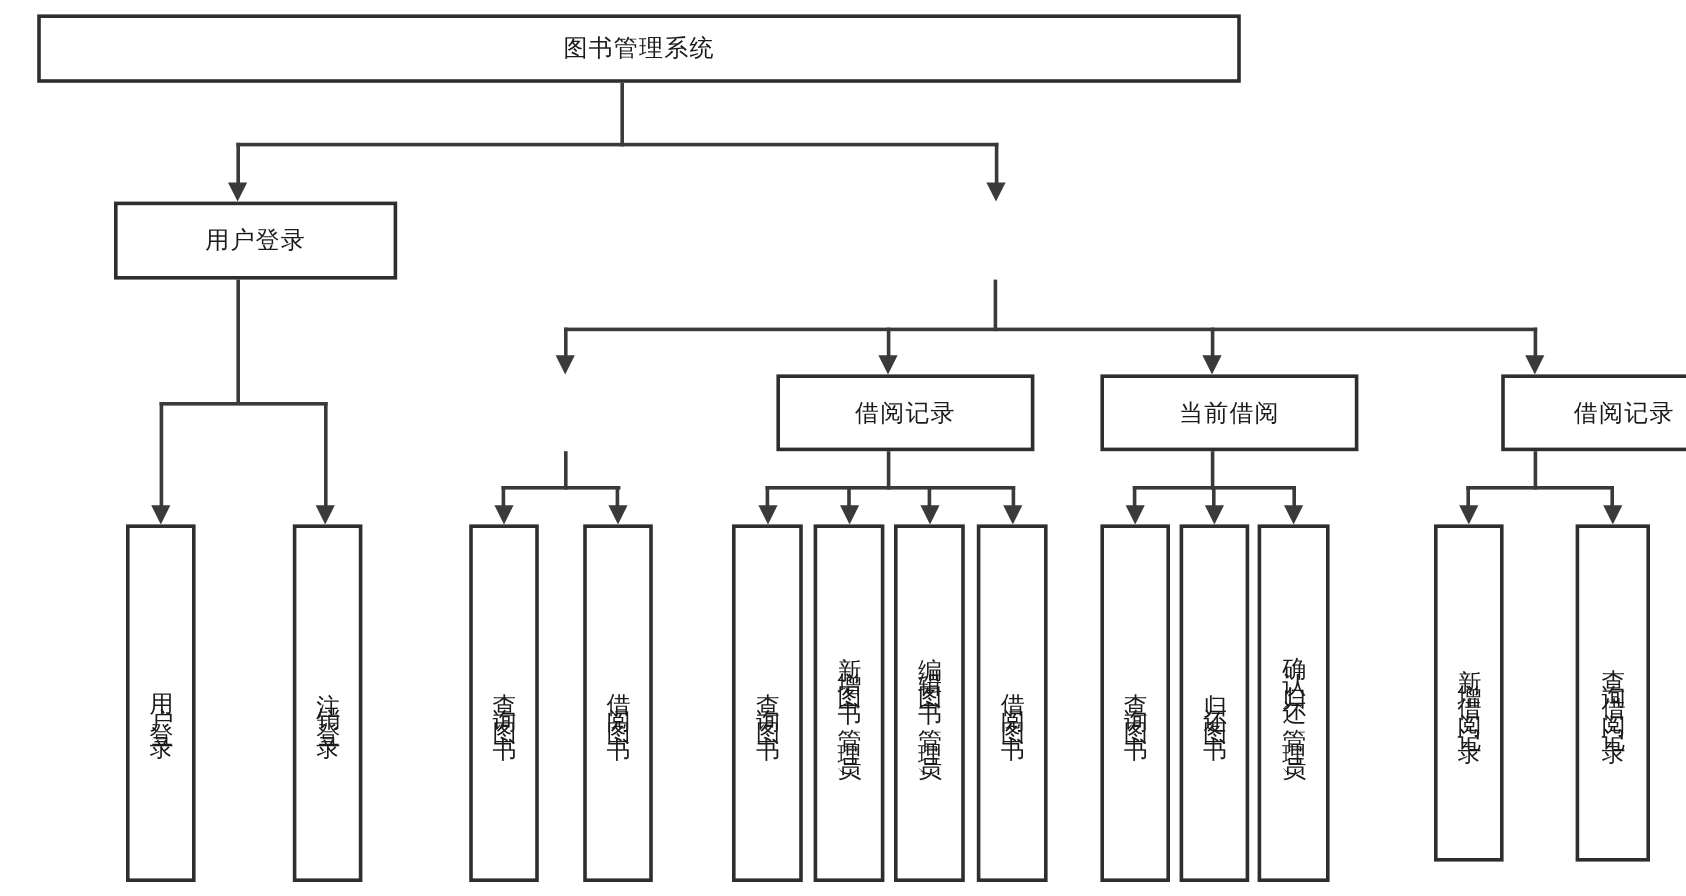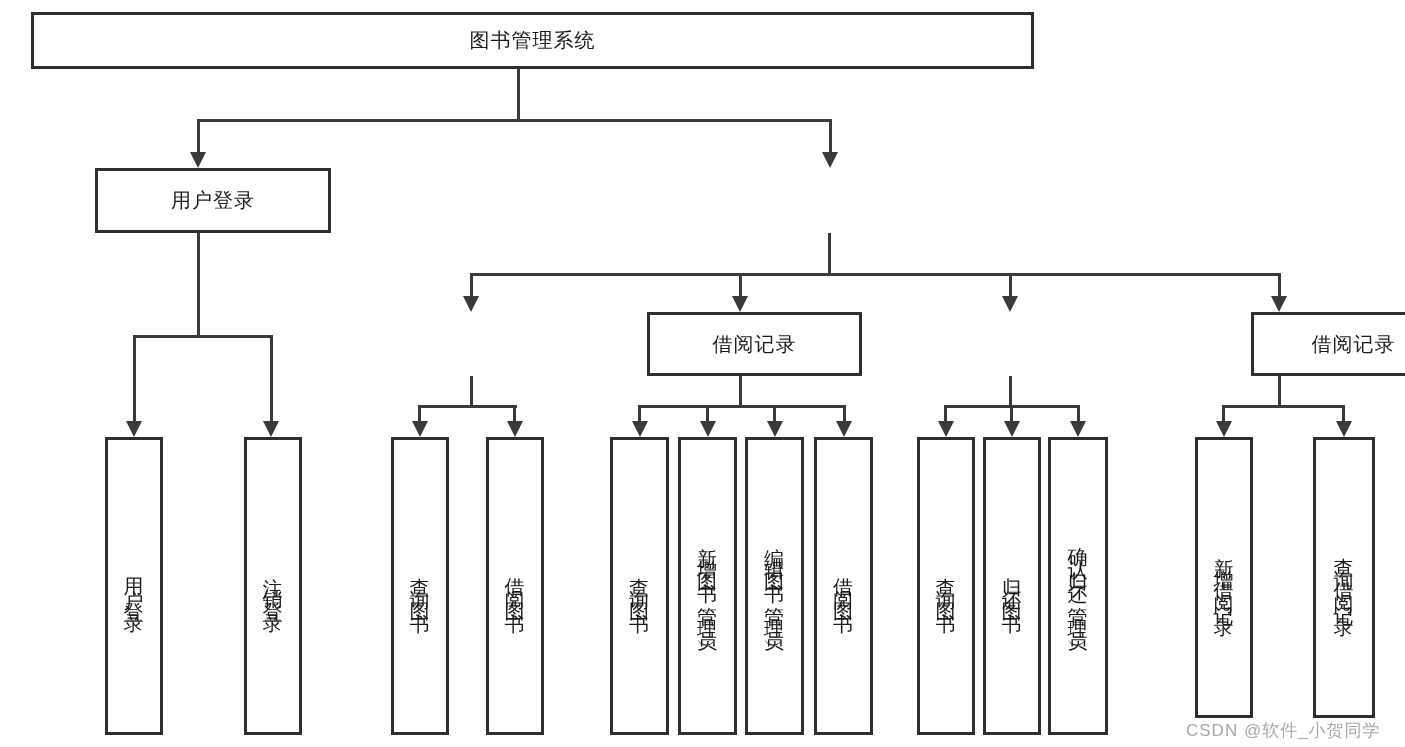--- a/index.html
+++ b/index.html
@@ -82,20 +82,21 @@
   <div class="ln" style="left:470px;top:273px;width:3px;height:25px"></div>
   <div class="arw" style="left:463px;top:296px"></div>
   <div class="ln" style="left:739px;top:273px;width:3px;height:25px"></div>
   <div class="arw" style="left:732px;top:296px"></div>
   <div class="ln" style="left:1009px;top:273px;width:3px;height:25px"></div>
   <div class="arw" style="left:1002px;top:296px"></div>
   <div class="ln" style="left:1278px;top:273px;width:3px;height:25px"></div>
   <div class="arw" style="left:1271px;top:296px"></div>
 
   <div class="box h" style="left:633px;top:312px;width:215px;height:64px">借阅记录</div>
+  <div class="box h" style="left:903px;top:312px;width:215px;height:64px">当前借阅</div>
   <div class="box h" style="left:1237px;top:312px;width:205px;height:64px">借阅记录</div>
 
   <div class="ln" style="left:470px;top:376px;width:3px;height:32px"></div>
   <div class="ln" style="left:418px;top:405px;width:99px;height:3px"></div>
   <div class="ln" style="left:418px;top:405px;width:3px;height:18px"></div>
   <div class="arw" style="left:412px;top:421px"></div>
   <div class="ln" style="left:513px;top:405px;width:3px;height:18px"></div>
   <div class="arw" style="left:507px;top:421px"></div>
 
   <div class="ln" style="left:739px;top:376px;width:3px;height:32px"></div>
@@ -136,15 +137,14 @@
   <div class="box v" style="left:745px;top:437px;width:59px;height:298px">编辑图书（管理员）</div>
   <div class="box v" style="left:814px;top:437px;width:59px;height:298px">借阅图书</div>
 
   <div class="box v" style="left:917px;top:437px;width:58px;height:298px">查询图书</div>
   <div class="box v" style="left:983px;top:437px;width:58px;height:298px">归还图书</div>
   <div class="box v" style="left:1048px;top:437px;width:60px;height:298px">确认归还（管理员）</div>
 
   <div class="box v" style="left:1195px;top:437px;width:58px;height:281px">新增借阅记录</div>
   <div class="box v" style="left:1313px;top:437px;width:62px;height:281px">查询借阅记录</div>
 
-  <div class="watermark">CSDN @软件_小贺同学</div>
 
 </div>
 
 </body></html>

